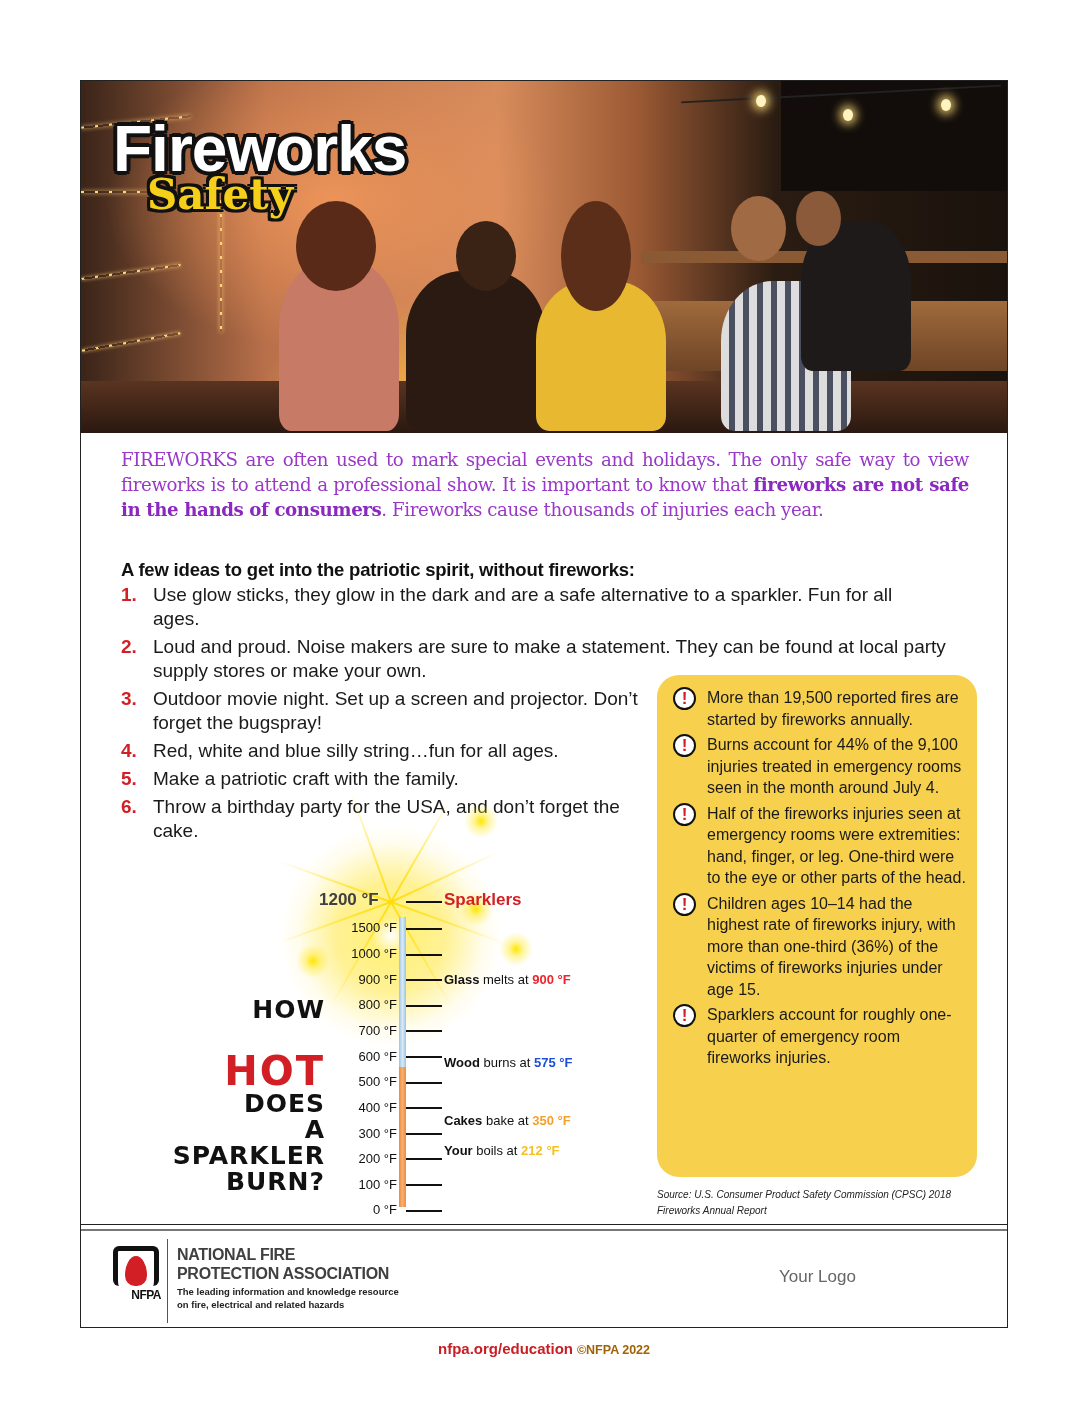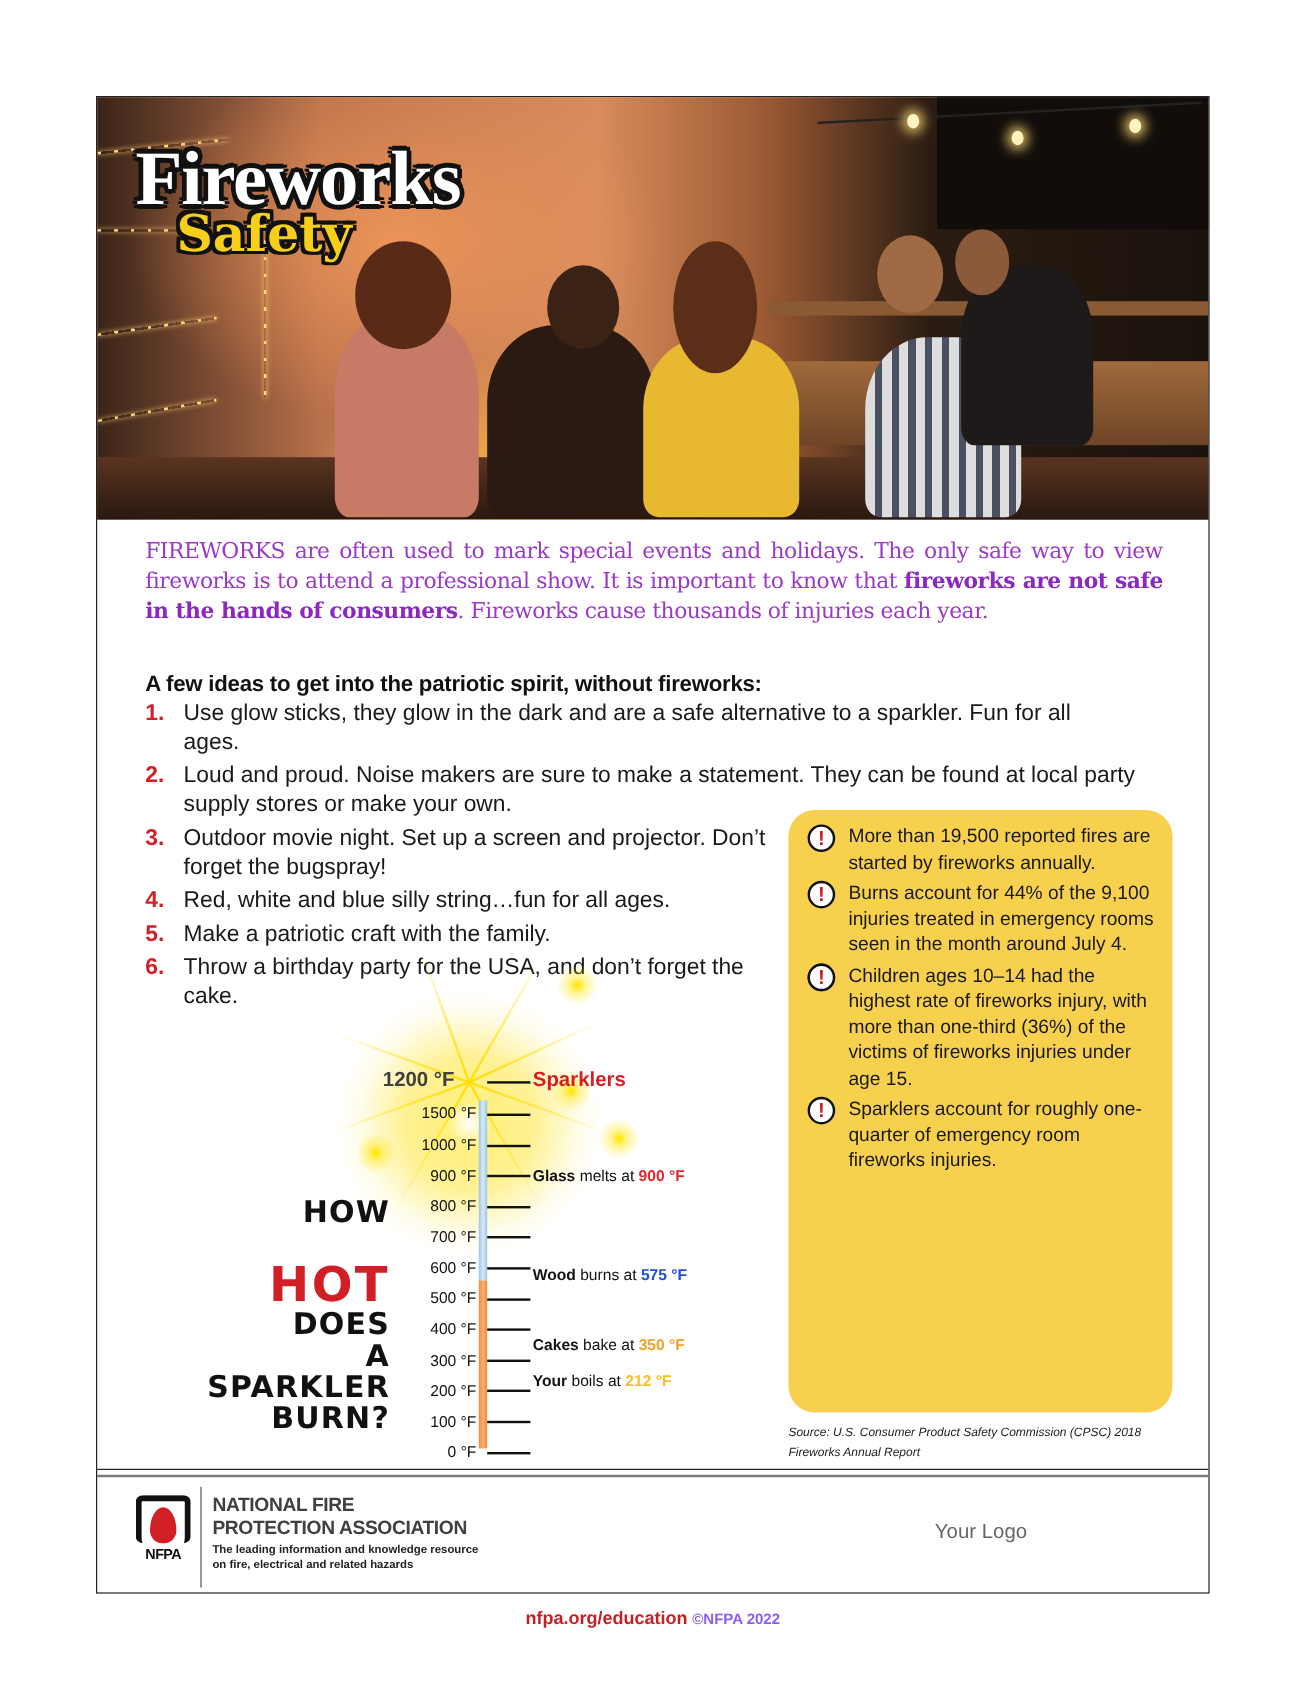--- a/index.html
+++ b/index.html
@@ -19,21 +19,21 @@
   .hero .rail { position: absolute; left: 560px; top: 170px; width: 366px; height: 12px; background: #8a5a34; }
   .hero .rail2 { position: absolute; left: 560px; top: 220px; width: 366px; height: 70px; background: linear-gradient(#a06a3c, #6e4526); }
   .hero .ground { position: absolute; left: 0; top: 300px; width: 926px; height: 52px; background: linear-gradient(#5a3420, #2a1810); }
   .hero .bulb { position: absolute; width: 10px; height: 12px; border-radius: 50%; background: #fff4c0; box-shadow: 0 0 10px 4px rgba(255,220,120,0.8); }
   .hero .wire { position: absolute; left: 600px; top: 12px; width: 320px; height: 2px; background: #222; transform: rotate(-3deg); }
   .hero .fairy { position: absolute; height: 2px; background: repeating-linear-gradient(90deg, #ffd77a 0 3px, transparent 3px 14px); box-shadow: 0 0 4px rgba(255,210,120,0.9); }
   .person { position: absolute; border-radius: 40% 40% 10% 10%; }
   .head { position: absolute; border-radius: 50%; }
 
   .title-wrap { position: absolute; left: 32px; top: 36px; }
-  .title-main { font-family: Liberation Serif, serif; font-weight: bold; font-size: 64px; color: #fff; letter-spacing: -1px; line-height: 64px;
+  .title-main { font-family: Liberation Sans, sans-serif; font-weight: bold; font-size: 64px; color: #fff; letter-spacing: -1px; line-height: 64px;
     text-shadow: -3px -3px 0 #111, 3px -3px 0 #111, -3px 3px 0 #111, 3px 3px 0 #111, 0 4px 0 #111, 4px 0 0 #111, -4px 0 0 #111, 0 -4px 0 #111; }
   .title-sub { margin-left: 34px; margin-top: -8px; font-family: "DejaVu Serif", serif; font-weight: bold; font-size: 42px; color: #f5cf1a; line-height: 44px;
     text-shadow: -3px -3px 0 #111, 3px -3px 0 #111, -3px 3px 0 #111, 3px 3px 0 #111, 0 3px 0 #111, 3px 0 0 #111, -3px 0 0 #111, 0 -3px 0 #111; }
 
   
   .intro { position: absolute; left: 40px; top: 366px; width: 848px; font-family: "DejaVu Serif", serif; font-size: 18.2px; line-height: 25px; color: #9a38c8; text-align: justify; letter-spacing: -0.4px; }
   .intro b { font-weight: bold; color: #8a28c0; }
 
   
   .ideas-head { position: absolute; left: 40px; top: 478px; font-size: 18.5px; font-weight: bold; color: #111; letter-spacing: -0.2px; }
@@ -70,29 +70,29 @@
 
   .howhot { position: absolute; left: 44px; top: 916px; width: 200px; text-align: right; font-family: "DejaVu Sans", sans-serif; font-weight: bold; font-size: 25px; line-height: 26px; letter-spacing: 1px; color: #111; }
   .howhot .hot { font-size: 40px; line-height: 40px; color: #d21f26; letter-spacing: 2px; margin-top: 28px; }
 
   
   .footer-sep { position: absolute; left: 0; top: 1143px; width: 926px; height: 1px; background: #222; }
   .footer-sep2 { position: absolute; left: 0; top: 1148px; width: 926px; height: 2px; background: #777; }
   .nfpa-logo { position: absolute; left: 30px; top: 1165px; width: 50px; height: 62px; }
   .logo-box { position: absolute; left: 2px; top: 0; width: 46px; height: 40px; border: 5px solid #111; border-radius: 6px; border-bottom: none; }
   .logo-flame { position: absolute; left: 14px; top: 10px; width: 22px; height: 30px; background: #d21f26; border-radius: 50% 50% 45% 45% / 65% 65% 35% 35%; }
-  .logo-text { position: absolute; left: 0; top: 42px; width: 50px; text-align: center; font-weight: bold; font-size: 12px; color: #111; letter-spacing: -0.5px; }
+  .logo-text { position: absolute; left: 0; top: 42px; width: 50px; text-align: right; font-weight: bold; font-size: 12px; color: #111; letter-spacing: -0.5px; }
   .vdiv { position: absolute; left: 86px; top: 1158px; width: 1px; height: 84px; background: #555; }
   .org-name { position: absolute; left: 96px; top: 1164px; font-size: 16px; font-weight: bold; color: #404040; line-height: 19px; letter-spacing: -0.3px; }
   .org-tag { position: absolute; left: 96px; top: 1204px; font-size: 9.5px; font-weight: bold; color: #222; line-height: 13px; }
   .your-logo { position: absolute; left: 698px; top: 1186px; font-size: 17px; color: #666; }
 
   .bottom-line { position: absolute; left: 0; top: 1340px; width: 1088px; text-align: center; font-size: 14px; }
   .bottom-line .url { color: #c81e24; font-weight: bold; font-size: 15px; }
-  .bottom-line .copy { color: #8b5cf6; font-weight: bold; font-size: 12.5px; }
+  .bottom-line .copy { color: #a16207; font-weight: bold; font-size: 12.5px; }
 </style>
 </head>
 <body>
 
 <div class="frame">
 
   <div class="hero">
     <div class="sky"></div>
     <div class="wire"></div>
     <div class="bulb" style="left:675px;top:14px"></div>
@@ -132,21 +132,21 @@
     <li class="idea w2"><span class="num">2.</span><span>Loud and proud. Noise makers are sure to make a statement. They can be found at local party supply stores or make your own.</span></li>
     <li class="idea w3"><span class="num">3.</span><span>Outdoor movie night. Set up a screen and projector. Don’t forget the bugspray!</span></li>
     <li class="idea w3"><span class="num">4.</span><span>Red, white and blue silly string…fun for all ages.</span></li>
     <li class="idea w3"><span class="num">5.</span><span>Make a patriotic craft with the family.</span></li>
     <li class="idea w3"><span class="num">6.</span><span>Throw a birthday party for the USA, and don’t forget the cake.</span></li>
   </ol>
 
   <div class="facts">
     <div class="fact"><span class="bang">!</span><span>More than 19,500 reported fires are started by fireworks annually.</span></div>
     <div class="fact"><span class="bang">!</span><span>Burns account for 44% of the 9,100 injuries treated in emergency rooms seen in the month around July 4.</span></div>
-    <div class="fact"><span class="bang">!</span></div>
+    <div class="fact"><span class="bang">!</span><span>Half of the fireworks injuries seen at emergency rooms were extremities: hand, finger, or leg. One-third were to the eye or other parts of the head.</span></div>
     <div class="fact"><span class="bang">!</span><span>Children ages 10–14 had the highest rate of fireworks injury, with more than one-third (36%) of the victims of fireworks injuries under age 15.</span></div>
     <div class="fact"><span class="bang">!</span><span>Sparklers account for roughly one-quarter of emergency room fireworks injuries.</span></div>
   </div>
   <div class="source">Source: U.S. Consumer Product Safety Commission (CPSC) 2018 Fireworks Annual Report</div>
 
   <div class="spark-burst"></div>
   <div class="ray" style="transform:rotate(-60deg)"></div>
   <div class="ray" style="transform:rotate(-25deg)"></div>
   <div class="ray" style="transform:rotate(20deg)"></div>
   <div class="ray" style="transform:rotate(60deg)"></div>

